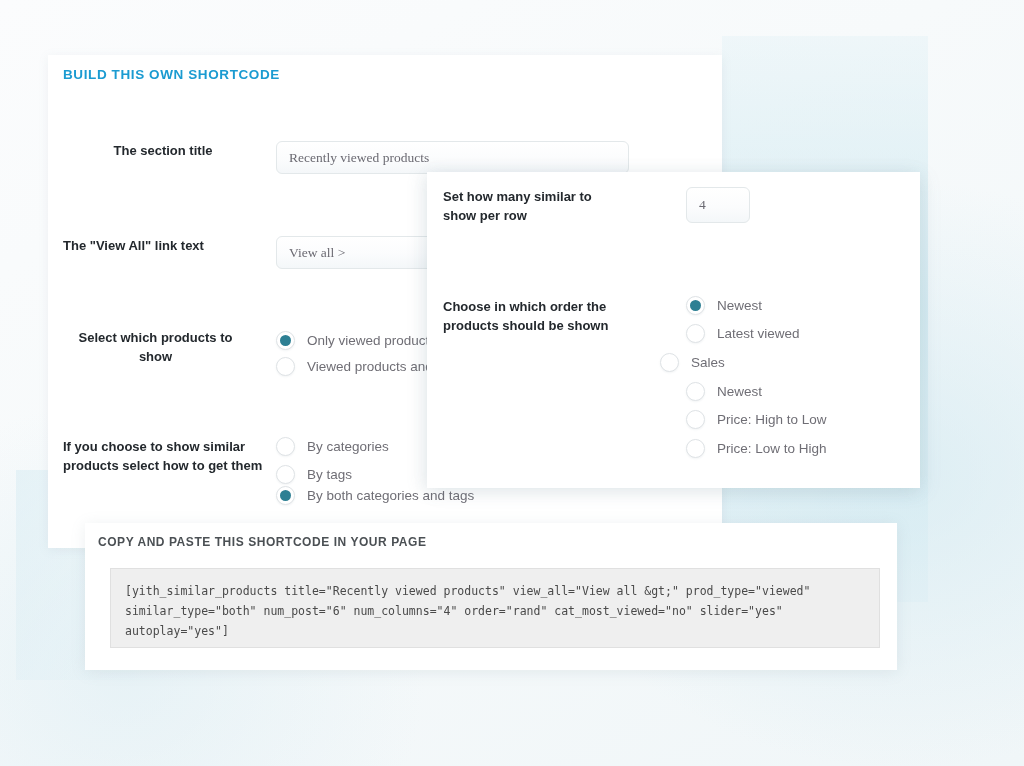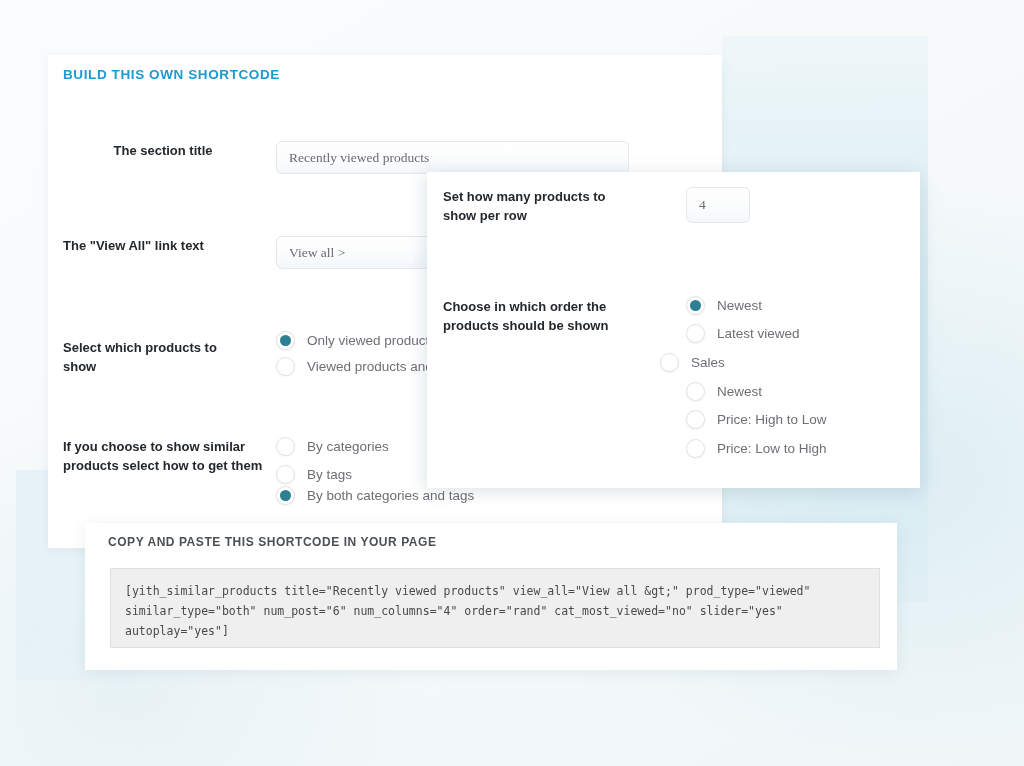--- a/index.html
+++ b/index.html
@@ -116,21 +116,21 @@
   
   .panel-code {
     position: absolute;
     left: 85px; top: 523px;
     width: 812px; height: 147px;
     background: #ffffff;
     box-shadow: 0 2px 14px rgba(125,148,158,0.14);
   }
   .code-title {
     position: absolute;
-    left: 108px; top: 535px;
+    left: 98px; top: 535px;
     font-size: 12px;
     font-weight: bold;
     letter-spacing: 0.55px;
     color: #4b5054;
   }
   .code-box {
     position: absolute;
     left: 110px; top: 568px;
     width: 770px; height: 80px;
     background: #efefef;
@@ -153,21 +153,21 @@
 <div class="panel-main"></div>
 
 <div class="panel-title">BUILD THIS OWN SHORTCODE</div>
 
 <div class="row-label" style="left:63px; top:141px; width:200px;text-align:center;">The section title</div>
 <input class="text-input" style="left: 276px; top: 141px; width: 353px; height: 33px;" value="Recently viewed products">
 
 <div class="row-label field-label-2" style="left:63px; top:236px;">The "View All" link text</div>
 <input class="text-input" style="left: 276px; top: 236px; width: 353px; height: 33px;" value="View all &gt;">
 
-<div class="row-label field-label-2" style="left:63px; top:338px;">Select which products to show</div>
+<div class="row-label field-label-2" style="left:63px; top:328px;text-align:center;">Select which products to show</div>
 
 <div class="radio-row" style="left:276px; top:331px;">
   <span class="radio-dot on"></span>
   <span class="radio-text">Only viewed products</span>
 </div>
 <div class="radio-row" style="left:276px; top:357px;">
   <span class="radio-dot"></span>
   <span class="radio-text">Viewed products and similar ones</span>
 </div>
 
@@ -181,21 +181,21 @@
   <span class="radio-dot"></span>
   <span class="radio-text">By tags</span>
 </div>
 <div class="radio-row" style="left:276px; top:486px;">
   <span class="radio-dot on"></span>
   <span class="radio-text">By both categories and tags</span>
 </div>
 
 <div class="panel-overlay"></div>
 
-<div class="row-label" style="left:443px; top:187px; width:180px;">Set how many products to show per row</div>
+<div class="row-label" style="left:443px; top:187px; width:180px;">Set how many similar to show per row</div>
 <input class="text-input" style="left: 686px; top: 187px; width: 64px; height: 36px;" value="4">
 
 <div class="row-label" style="left:443px; top:297px; width:185px;">Choose in which order the products should be shown</div>
 
 <div class="radio-row" style="left:686px; top:296px;">
   <span class="radio-dot on"></span>
   <span class="radio-text">Newest</span>
 </div>
 <div class="radio-row" style="left:686px; top:324px;">
   <span class="radio-dot"></span>

